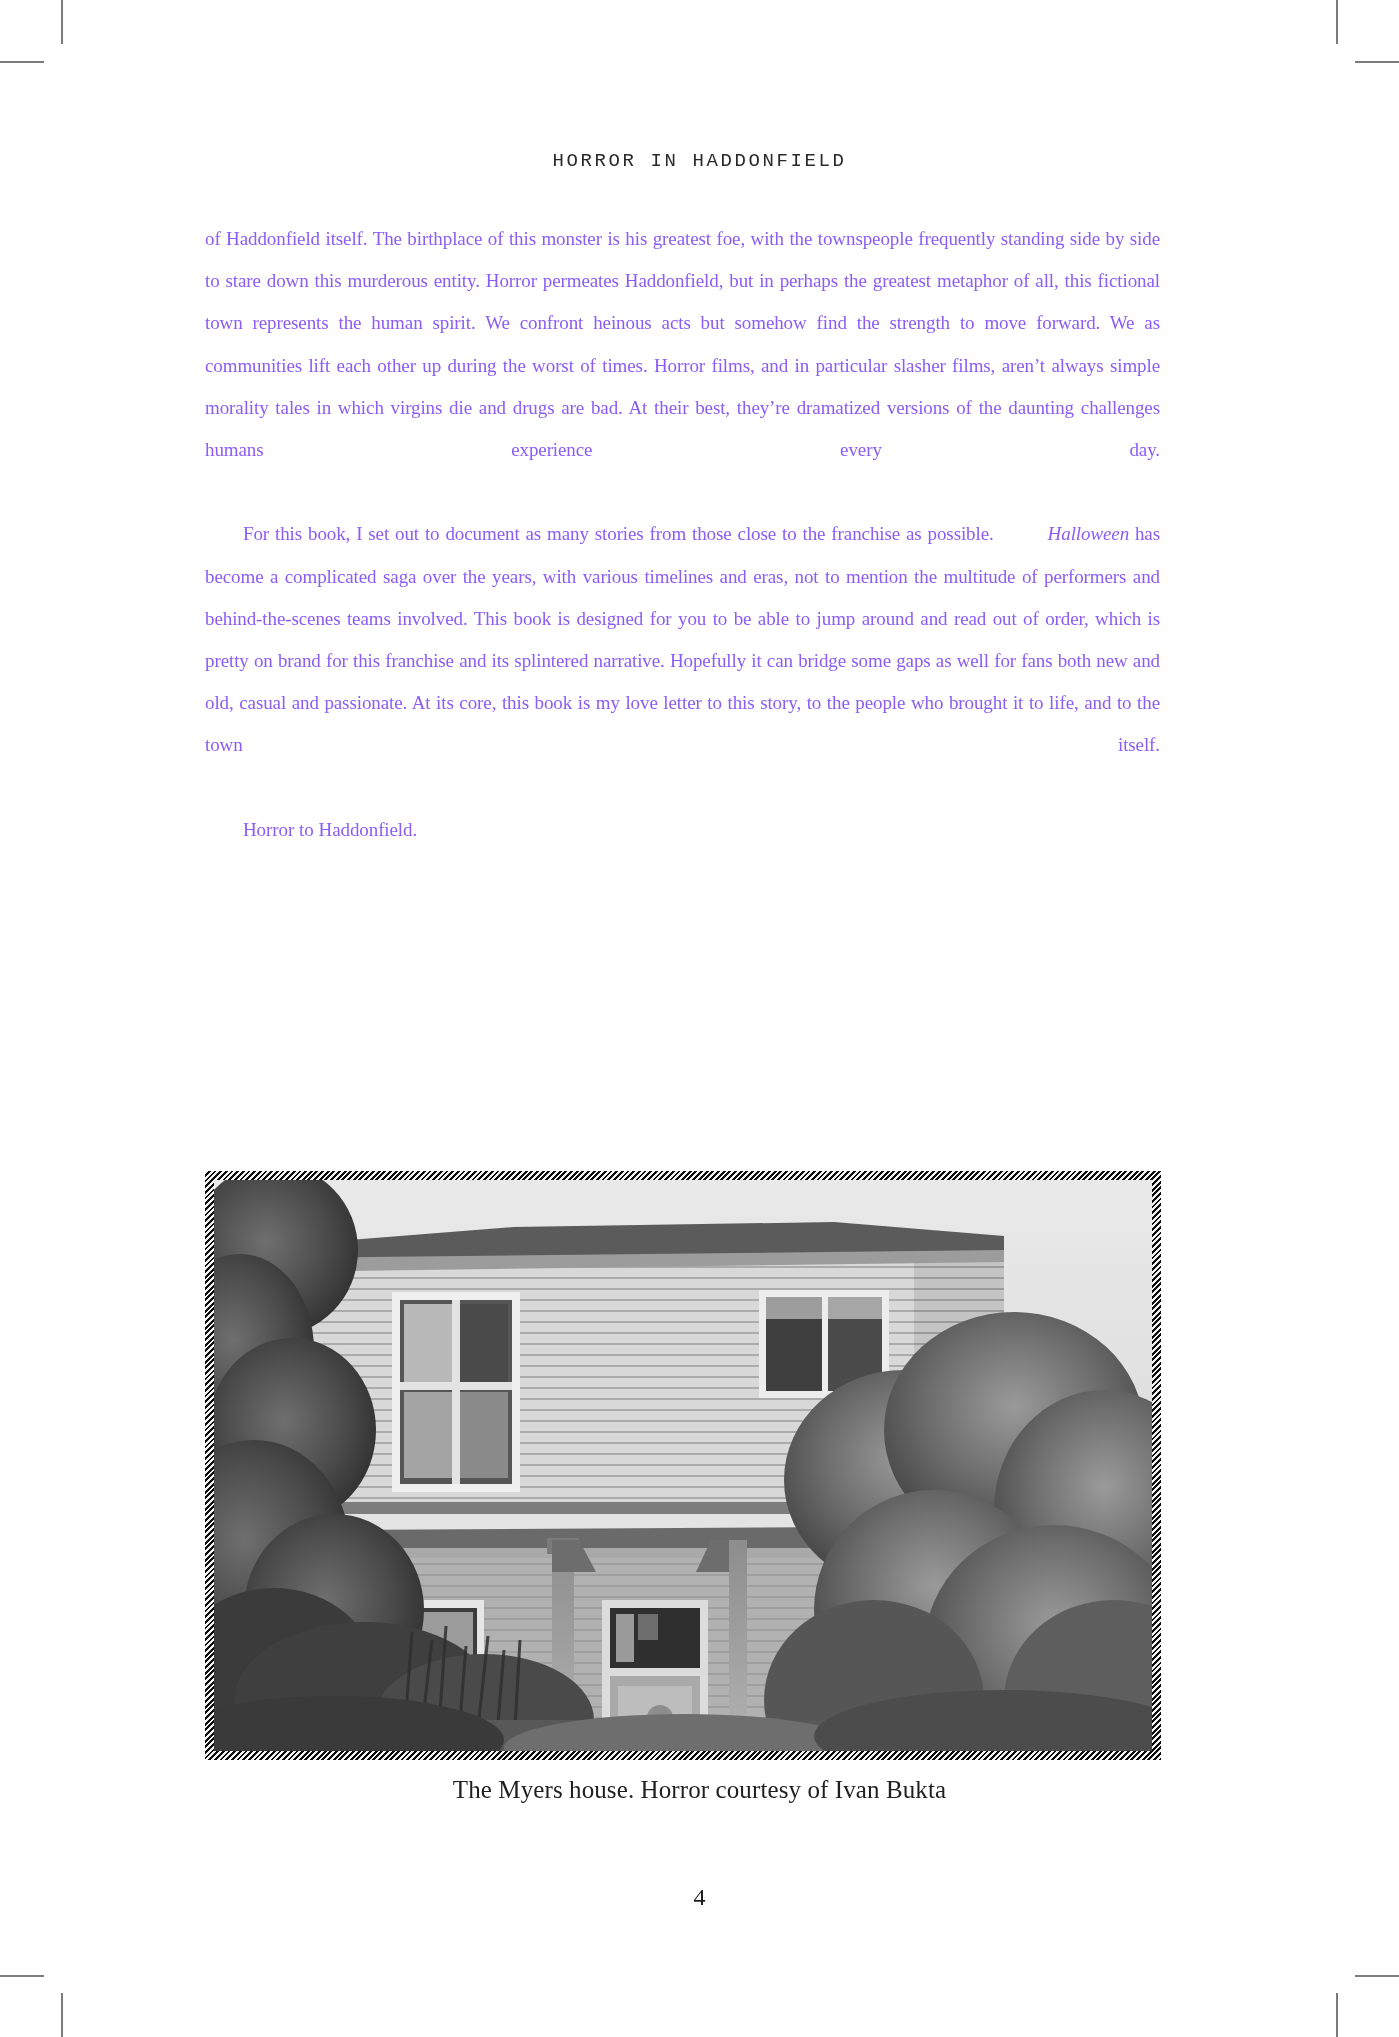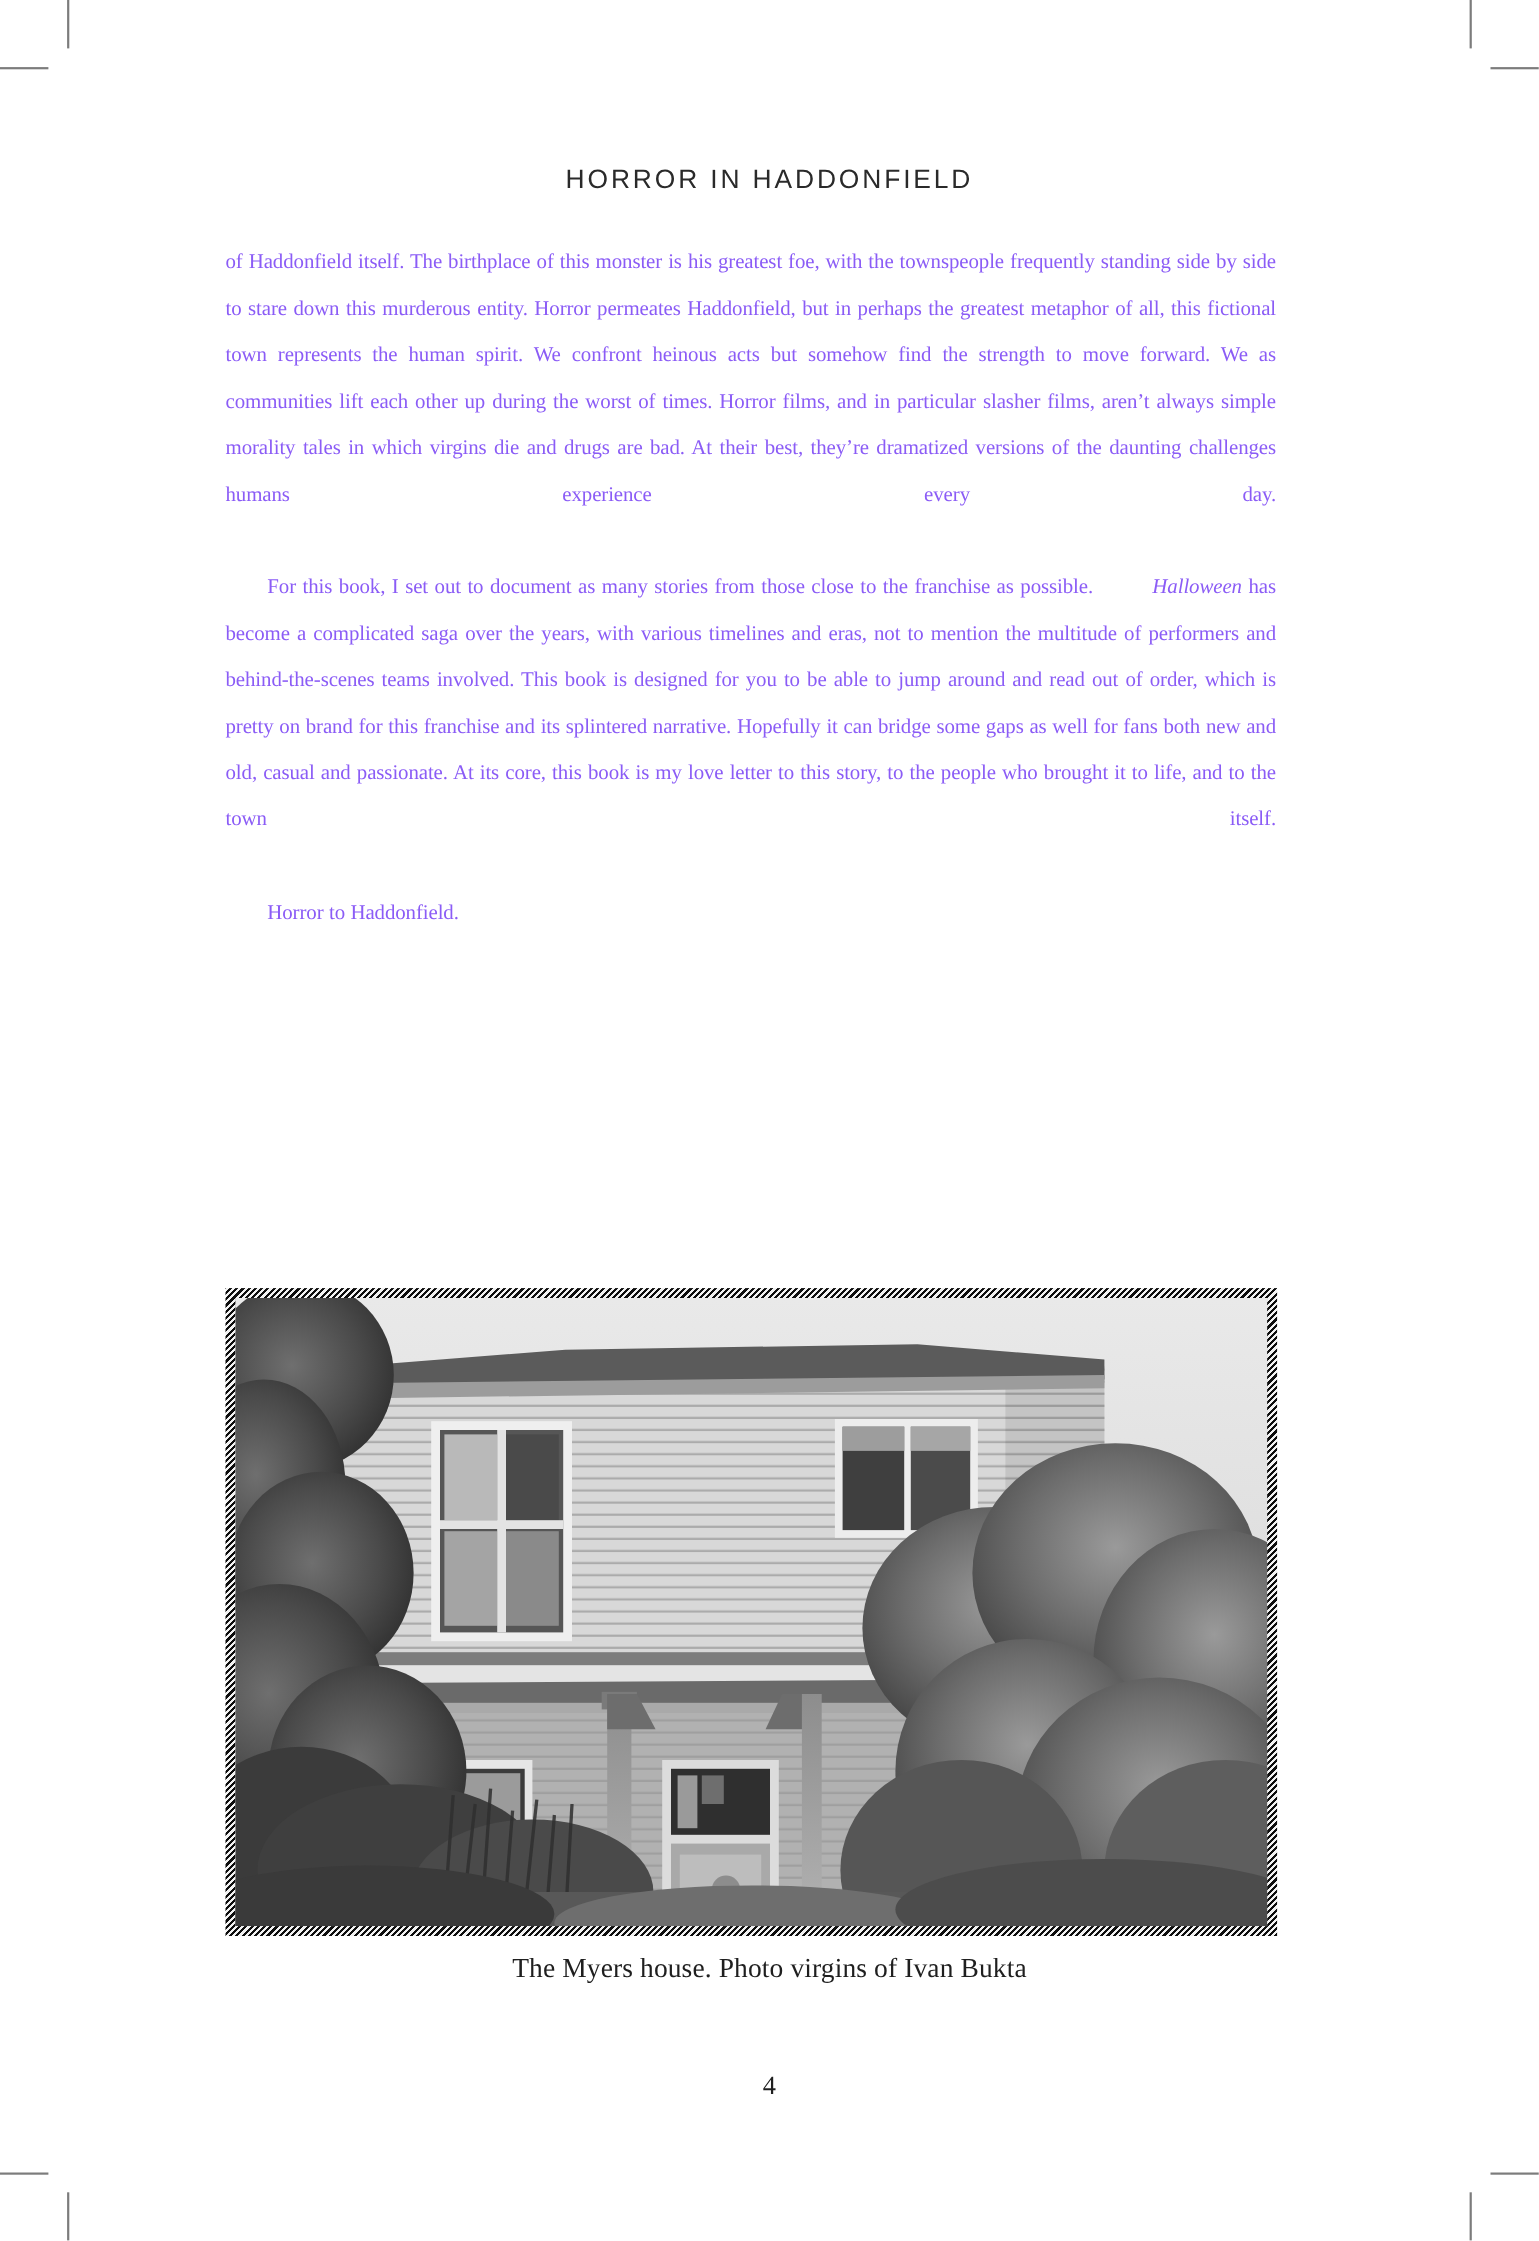--- a/index.html
+++ b/index.html
@@ -34,22 +34,22 @@
   .crop-br-v { left: 1336px; top: 1993px; }
   .crop-br-h { left: 1355px; top: 1975px; }
 
   
   .running-head {
     position: absolute;
     left: 0;
     right: 0;
     top: 150px;
     text-align: center;
-    font-family: Liberation Sans, sans-serif;
-    font-size: 24px;
+    font-family: Liberation Mono, monospace;
+    font-size: 19px;
     letter-spacing: 2.6px;
     color: #2a2a2a;
     font-weight: 400;
   }
 
   
   .textblock {
     position: absolute;
     left: 205px;
     top: 218px;
@@ -308,17 +308,17 @@
 
           <rect x="0" y="540" width="938" height="31" fill="#585858"></rect>
           <ellipse cx="470" cy="568" rx="180" ry="34" fill="#6e6e6e"></ellipse>
           <ellipse cx="120" cy="560" rx="170" ry="44" fill="#3a3a3a"></ellipse>
           <ellipse cx="790" cy="556" rx="190" ry="46" fill="#4c4c4c"></ellipse>
         </svg>
       </div>
     </div>
   </div>
 
-  <div class="caption">The Myers house. Photo virgins of Ivan Bukta</div>
+  <div class="caption">The Myers house. Horror courtesy of Ivan Bukta</div>
 
   <div class="folio">4</div>
 
 </div>
 
 </body></html>

